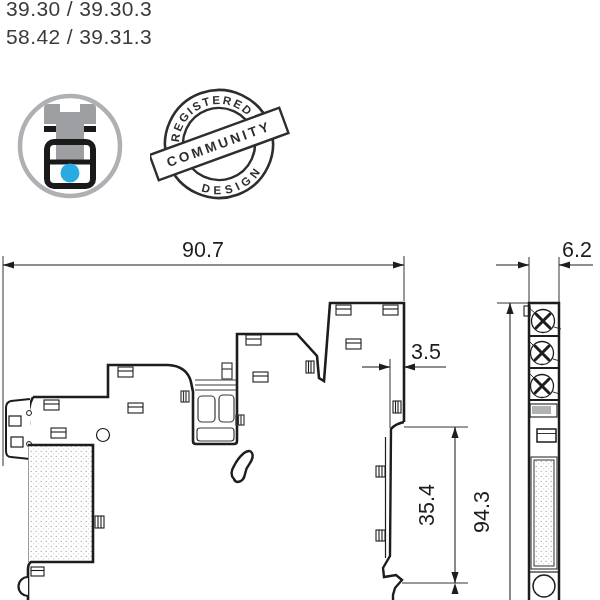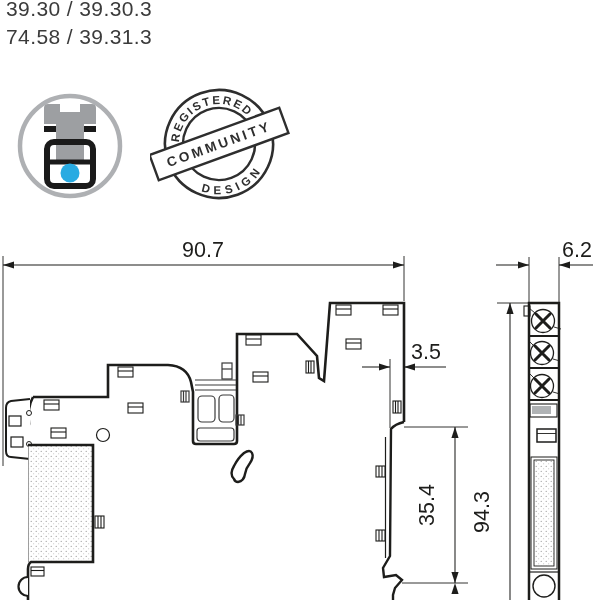--- a/index.html
+++ b/index.html
@@ -17,21 +17,21 @@
   .stampbanner{font-size:13.5px;font-weight:bold;fill:#2e2e2e;letter-spacing:3px;}
   .stampbottom{font-size:11.5px;font-weight:bold;fill:#2e2e2e;letter-spacing:4.5px;}
 </style>
 </head>
 <body>
 
 <div class="page">
 
   <div class="hdr">
     <div>39.30 / 39.30.3</div>
-    <div>74.58 / 39.31.3</div>
+    <div>58.42 / 39.31.3</div>
   </div>
 
   <svg class="badge badge-screw" width="112" height="112" viewBox="0 0 112 112">
     <circle cx="56" cy="56" r="50" fill="#fff" stroke="#aeb0b3" stroke-width="4.5"></circle>
     <path d="M 30,34 L 30,18 Q 30,14 34,14 L 46,14 L 46,22 L 66,22 L 66,14 L 78,14 Q 82,14 82,18 L 82,34 Z" fill="#9d9fa2"></path>
     <rect x="42" y="34" width="28" height="38" fill="#9d9fa2"></rect>
     <rect x="30" y="36" width="12" height="6" fill="#1a1a1a"></rect>
     <rect x="70" y="36" width="12" height="6" fill="#1a1a1a"></rect>
     <rect x="33" y="52" width="46" height="44" rx="7" fill="none" stroke="#1a1a1a" stroke-width="6"></rect>
     <line x1="33" y1="72" x2="79" y2="72" stroke="#1a1a1a" stroke-width="5"></line>

